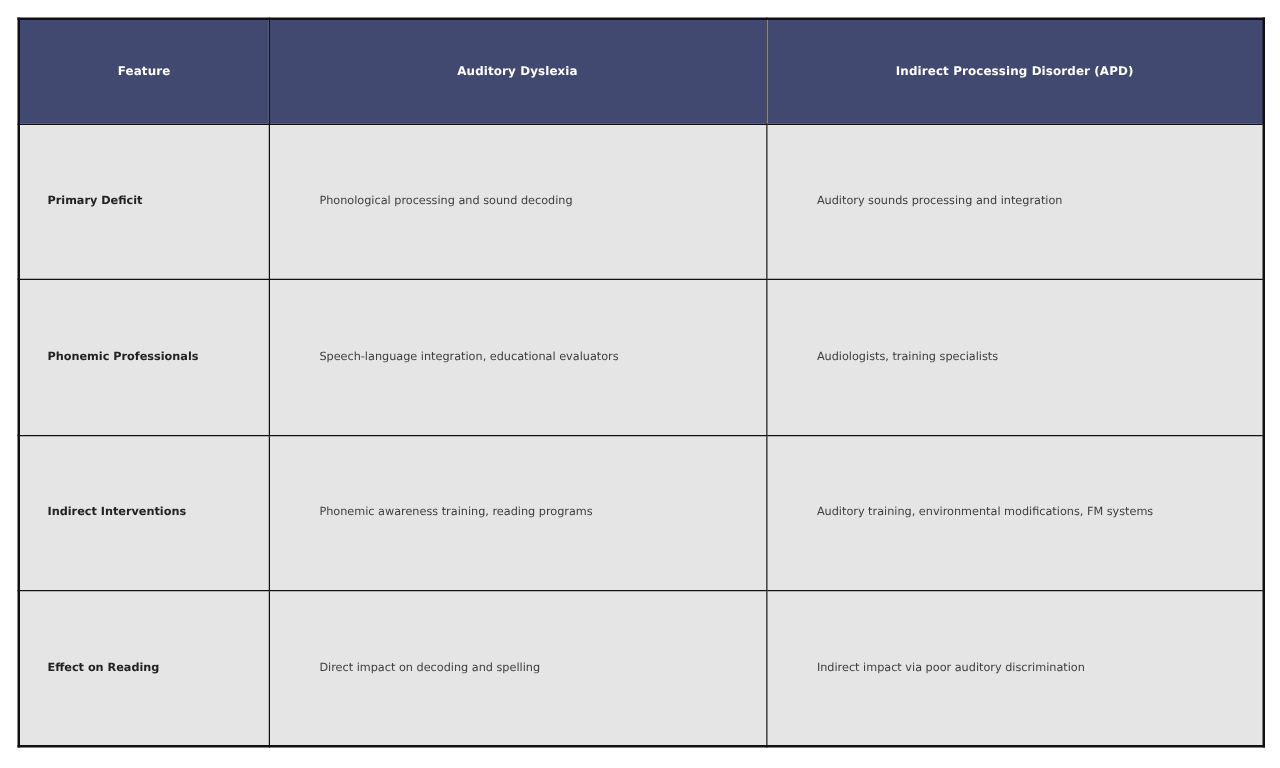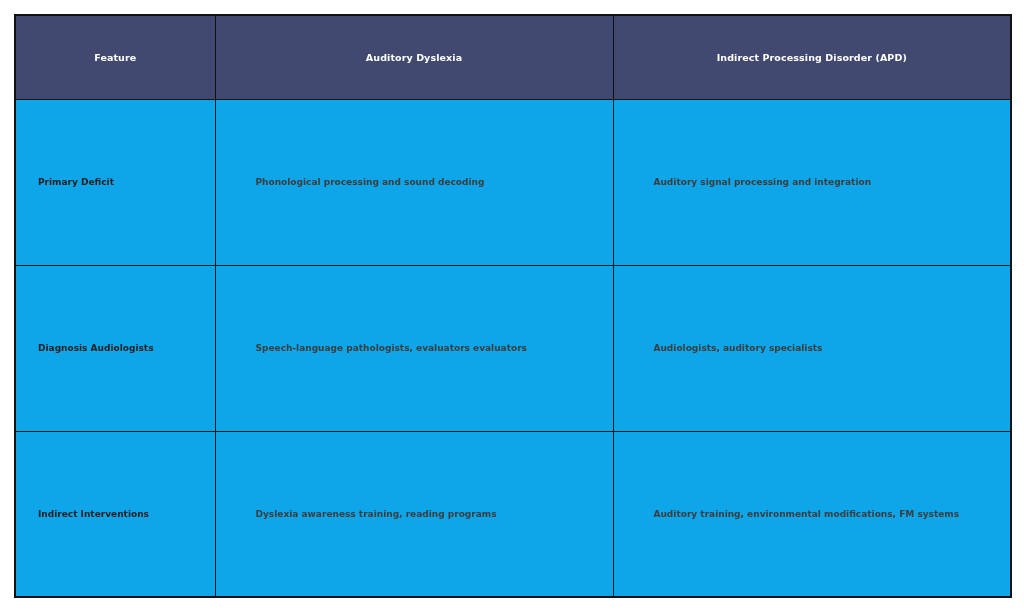--- a/index.html
+++ b/index.html
@@ -40,31 +40,31 @@
     color: #ffffff;
     font-size: 9.5px;
     font-weight: bold;
     text-align: center;
     letter-spacing: 0.1px;
   }
   tbody tr {
     height: 83px;
   }
   tbody td {
-    background: #0ea5e9;
+    background: #e5e5e5;
     font-size: 9px;
     text-align: left;
   }
   td.feature-cell {
     font-weight: bold;
     color: #222222;
     padding-left: 22px;
   }
   td.value-cell {
-    font-weight: bold;
+    font-weight: normal;
     color: #3d3d3d;
     padding-left: 40px;
   }
 </style>
 </head>
 <body>
 
 <div class="canvas">
   <table class="comparison">
     <colgroup>
@@ -76,27 +76,32 @@
       <tr>
         <th>Feature</th>
         <th>Auditory Dyslexia</th>
         <th>Indirect Processing Disorder (APD)</th>
       </tr>
     </thead>
     <tbody>
       <tr>
         <td class="feature-cell">Primary Deficit</td>
         <td class="value-cell">Phonological processing and sound decoding</td>
-        <td class="value-cell">Auditory signal processing and integration</td>
+        <td class="value-cell">Auditory sounds processing and integration</td>
       </tr>
       <tr>
-        <td class="feature-cell">Diagnosis Audiologists</td>
-        <td class="value-cell">Speech-language pathologists, evaluators evaluators</td>
-        <td class="value-cell">Audiologists, auditory specialists</td>
+        <td class="feature-cell">Phonemic Professionals</td>
+        <td class="value-cell">Speech-language integration, educational evaluators</td>
+        <td class="value-cell">Audiologists, training specialists</td>
       </tr>
       <tr>
         <td class="feature-cell">Indirect Interventions</td>
-        <td class="value-cell">Dyslexia awareness training, reading programs</td>
+        <td class="value-cell">Phonemic awareness training, reading programs</td>
         <td class="value-cell">Auditory training, environmental modifications, FM systems</td>
+      </tr>
+      <tr>
+        <td class="feature-cell">Effect on Reading</td>
+        <td class="value-cell">Direct impact on decoding and spelling</td>
+        <td class="value-cell">Indirect impact via poor auditory discrimination</td>
       </tr>
     </tbody>
   </table>
 </div>
 
 </body></html>

